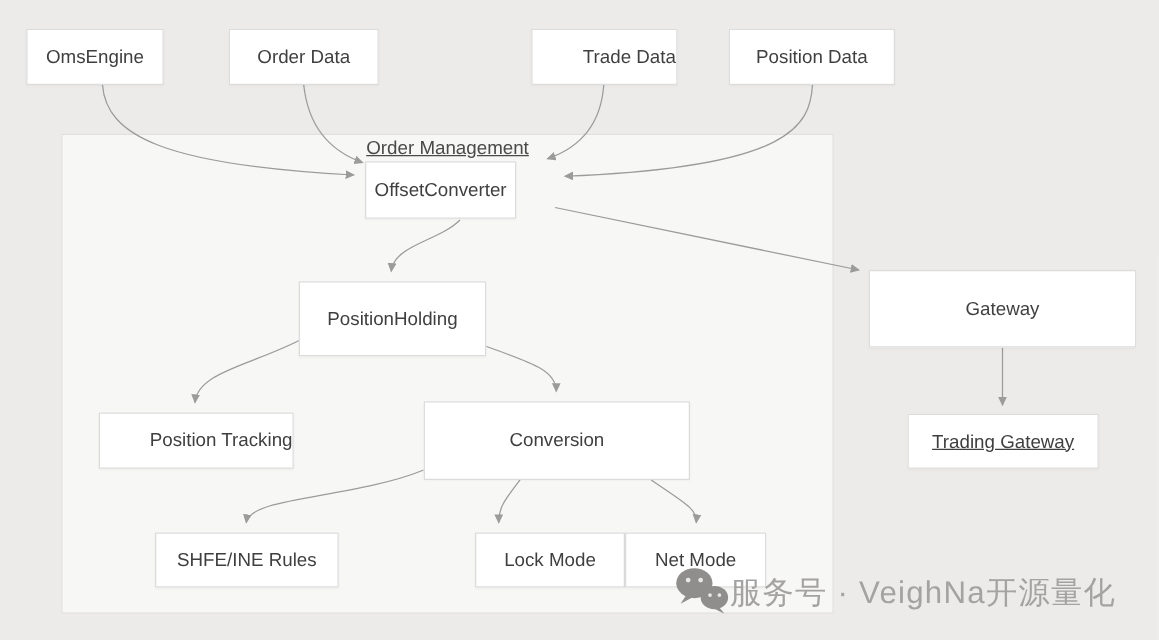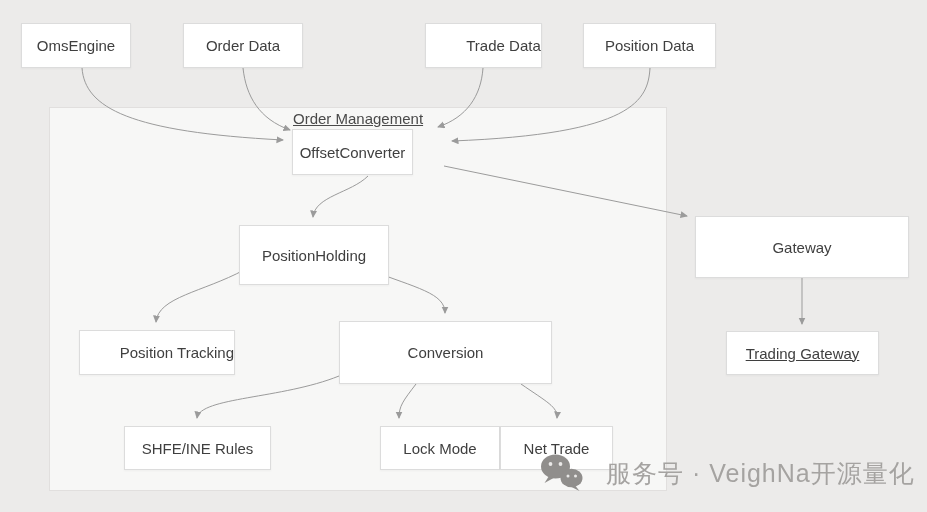--- a/index.html
+++ b/index.html
@@ -33,21 +33,21 @@
     border:1px solid var(--node-border);
     box-shadow:0 1px 2px rgba(0,0,0,0.04);
     display:flex;flex-direction:column;align-items:center;justify-content:center;
     font-size:15px;color:var(--node-text);text-align:center;line-height:21px;
     white-space:nowrap;
   }
   svg.edges{position:absolute;left:0;top:0;pointer-events:none;}
   svg.edges path.edge{fill:none;stroke:var(--arrow);stroke-width:1;}
   .watermark{
     position:absolute;left:540px;top:453px;
-    display:flex;align-items:center;gap:22px;
+    display:flex;align-items:center;gap:0;
     color:var(--watermark);font-size:25px;letter-spacing:1px;white-space:nowrap;
   }
   .wechat-icon{width:44px;height:40px;flex:0 0 auto;}
 </style>
 </head>
 <body>
 
 <div class="container-box"></div>
 <div class="container-label">Order Management</div>
 
@@ -95,21 +95,21 @@
 <div class="node" style="left:339px;top:321px;width:213px;height:63px;">
   <span>Conversion</span>
 </div>
 <div class="node" style="left:124px;top:426px;width:147px;height:44px;">
   <span>SHFE/INE Rules</span>
 </div>
 <div class="node" style="left:340px;top:426px;width:120px;height:44px;margin-left:40px;">
   <span>Lock Mode</span>
 </div>
 <div class="node" style="left:500px;top:426px;width:113px;height:44px;">
-  <span>Net Trade</span>
+  <span>Net Mode</span>
 </div>
 <div class="node" style="left:695px;top:216px;width:214px;height:62px;">
   <span>Gateway</span>
 </div>
 <div class="node" style="left:726px;top:331px;width:153px;height:44px;text-decoration:underline;">
   <span>Trading Gateway</span>
 </div>
 
 <div class="watermark">
   <svg class="wechat-icon" viewBox="0 0 44 40">

